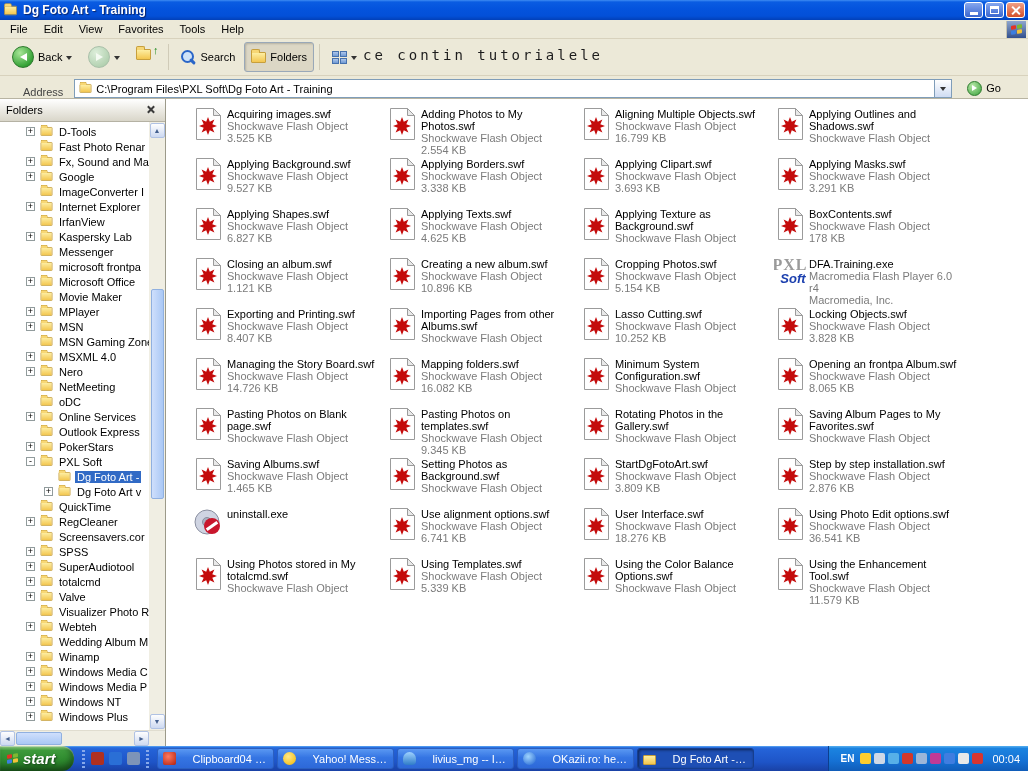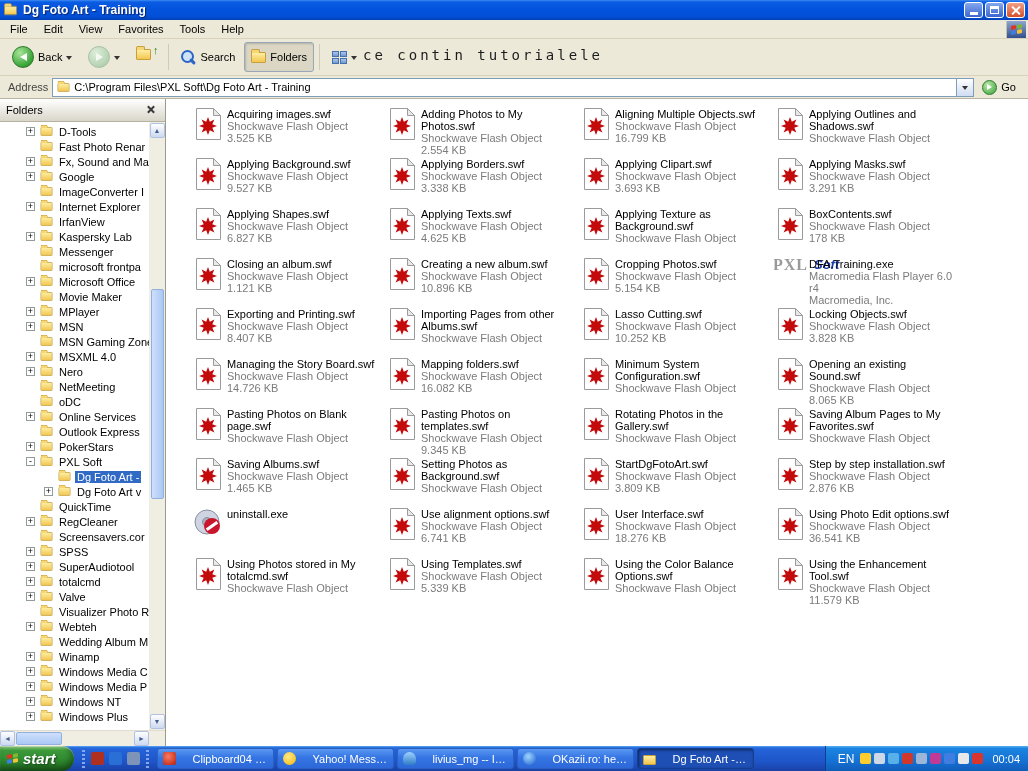--- a/index.html
+++ b/index.html
@@ -52,21 +52,21 @@
   .up-icon{position:relative;width:20px;height:16px}
   .up-arrow{position:absolute;right:-2px;top:-4px;color:#1c8a1c;font-weight:bold;font-size:11px;line-height:11px}
   .mag{width:15px;height:15px;position:relative}
   .mag::before{content:"";position:absolute;width:9px;height:9px;border:2px solid #2a66c8;border-radius:50%;left:0;top:0;background:#cfe3f8}
   .mag::after{content:"";position:absolute;width:7px;height:3px;background:#2a66c8;transform:rotate(45deg);left:8px;top:10px;border-radius:2px}
   .views-icon{width:15px;height:13px;display:grid;grid-template-columns:1fr 1fr;grid-template-rows:1fr 1fr;gap:1px}
   .views-icon span{background:linear-gradient(#aec6ea,#6f9ad4);border:1px solid #4671ad}
   .annotation{position:absolute;left:363px;top:8px;font-family:"DejaVu Sans Mono",monospace;font-size:14px;letter-spacing:3px;color:#1c1c1c;z-index:5}
 
   
-  .addressbar{height:23px;flex:none;display:flex;align-items:center;background:#ece9d8;border-bottom:1px solid #b8b4a2;padding:0 5px;gap:1px}
+  .addressbar{height:23px;flex:none;display:flex;align-items:flex-end;background:#ece9d8;border-bottom:1px solid #b8b4a2;padding:0 20px;gap:8px}
   .addr-label{padding:0 3px;color:#444}
   .addr-field{flex:1;height:19px;background:#fff;border:1px solid #7f9db9;display:flex;align-items:center;padding-left:3px}
   .addr-field .folder{transform:scale(.8)}
   .addr-input{flex:1;border:none;outline:none;font-family:"Liberation Sans",sans-serif;font-size:11px;padding:0 3px;height:15px}
   .addr-drop{width:17px;height:17px;flex:none;background:linear-gradient(#fefefe,#cfdcf3);border-left:1px solid #7f9db9;display:flex;align-items:center;justify-content:center}
   .go-btn{display:flex;align-items:center;gap:4px;padding:0 6px;height:20px;border:1px solid transparent;border-radius:2px}
   .go-icon{width:15px;height:15px;border-radius:50%;background:radial-gradient(circle at 35% 30%,#b8e8a8,#3aa23a);border:1px solid #2d7a2d;display:flex;align-items:center;justify-content:center}
   .go-icon i{width:0;height:0;border:3px solid transparent;border-left:5px solid #fff;margin-left:3px}
 
   
@@ -96,21 +96,21 @@
   .corner{width:16px;height:15px;flex:none;background:#f0eee3}
 
   
   .content{flex:1;overflow:hidden;padding:8px 0 0 26px;background:#fff}
   .file-grid{display:grid;grid-template-columns:repeat(4,194px);grid-auto-rows:50px}
   .tile{display:flex;gap:3px;overflow:hidden;padding-right:6px}
   .tile-icon{width:32px;height:36px;flex:none;display:flex;align-items:flex-start;justify-content:center}
   .tile-text{width:148px;overflow:hidden;line-height:12px;padding-top:1px}
   .tile-name{color:#000}
   .tile-type,.tile-size{color:#7b7b7b}
-  .pxl-logo{display:flex;flex-direction:row;align-items:center;width:34px;line-height:12px}
+  .pxl-logo{display:flex;flex-direction:column;align-items:center;width:34px;line-height:12px}
   .pxl-logo b{font-family:"Liberation Serif",serif;color:#9a9a9a;font-size:16px;letter-spacing:1px;line-height:15px}
   .pxl-logo i{color:#1b3fae;font-size:13px;font-weight:bold;font-style:italic;line-height:13px;margin-left:6px}
 
   
   .taskbar{height:25px;flex:none;display:flex;align-items:center;color:#fff;
     background:linear-gradient(180deg,#5faaf4 0%,#2b71e0 6%,#2463d8 12%,#1e54c7 65%,#1941a5 100%)}
   .start-btn{height:25px;flex:none;padding:0 18px 0 7px;border-radius:0 12px 12px 0;display:flex;align-items:center;gap:5px;
     background:linear-gradient(180deg,#8fcb7f 0%,#3d9a3b 18%,#2f8b2f 55%,#1f661f 100%);
     box-shadow:inset -3px -3px 6px rgba(0,0,0,.35),inset 0 1px 1px rgba(255,255,255,.5);
     color:#fff;font-style:italic;font-weight:bold;font-size:15px;text-shadow:1px 1px 2px #17421a}
@@ -123,21 +123,21 @@
   .task-btn.active{background:#1e4fb5;box-shadow:inset 1px 1px 3px rgba(0,0,0,.55);border-color:#163e8e}
   .task-icon{width:13px;height:13px;flex:none;border-radius:2px}
   .ti-irfanview{background:radial-gradient(circle at 40% 35%,#ff7a62,#b0200d)}
   .ti-yahoo{background:radial-gradient(circle at 40% 35%,#ffe98a,#f0b400);border-radius:50%}
   .ti-im{background:linear-gradient(#9fd2ff,#2f7cc8);border-radius:50% 50% 4px 4px}
   .ti-ie{background:radial-gradient(circle at 40% 35%,#9fd4ff,#1b5fd0);border-radius:50%}
   .task-icon.folder-mini{background:linear-gradient(#fdeea2,#f3c64f);border:1px solid #c79f3c;border-radius:1px;height:10px;margin-top:2px}
   .task-label{font-size:11px;overflow:hidden;text-overflow:ellipsis}
   .tray{margin-left:auto;height:25px;display:flex;align-items:center;gap:4px;padding:0 8px 0 12px;border-left:1px solid #0c3f8e;
     background:linear-gradient(180deg,#58b0f0 0%,#1b83e0 10%,#1571d4 60%,#105cb8 100%)}
-  .tray-lang{font-weight:normal;font-size:12px;margin-right:2px}
+  .tray-lang{font-weight:bold;font-size:10px;margin-right:2px}
   .tray-icon{width:11px;height:11px;border-radius:2px}
   .tray-clock{margin-left:5px;font-size:11px}
 </style>
 </head>
 <body>
 
 <div class="window">
 
   <div class="titlebar">
     <span class="title-icon">
@@ -784,21 +784,21 @@
           </div>
           <div class="tile">
             <span class="tile-icon">
               <svg width="30" height="34" viewBox="0 0 30 34">
                 <path d="M3.5 1.5 h17 l7 7 v24 h-24 z" fill="#ffffff" stroke="#9b9b9b"></path>
                 <path d="M20.5 1.5 v7 h7 z" fill="#e9e9e9" stroke="#9b9b9b"></path>
                 <polygon points="24,19 19.3,20.8 21.4,25.4 16.8,23.3 15,28 13.2,23.3 8.6,25.4 10.7,20.8 6,19 10.7,17.2 8.6,12.6 13.2,14.7 15,10 16.8,14.7 21.4,12.6 19.3,17.2" fill="#c40b0b"></polygon>
               </svg>
             </span>
             <div class="tile-text">
-              <div class="tile-name">Opening an existing Sound.swf</div>
+              <div class="tile-name">Opening an frontpa Album.swf</div>
               <div class="tile-type">Shockwave Flash Object</div>
               <div class="tile-size">8.065 KB</div>
             </div>
           </div>
           <div class="tile">
             <span class="tile-icon">
               <svg width="30" height="34" viewBox="0 0 30 34">
                 <path d="M3.5 1.5 h17 l7 7 v24 h-24 z" fill="#ffffff" stroke="#9b9b9b"></path>
                 <path d="M20.5 1.5 v7 h7 z" fill="#e9e9e9" stroke="#9b9b9b"></path>
                 <polygon points="24,19 19.3,20.8 21.4,25.4 16.8,23.3 15,28 13.2,23.3 8.6,25.4 10.7,20.8 6,19 10.7,17.2 8.6,12.6 13.2,14.7 15,10 16.8,14.7 21.4,12.6 19.3,17.2" fill="#c40b0b"></polygon>

